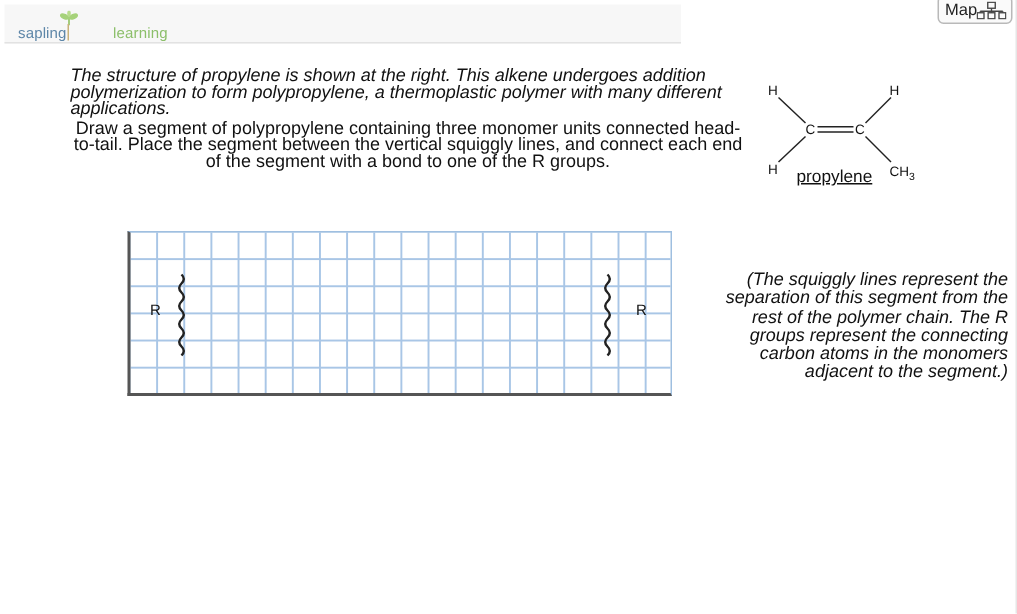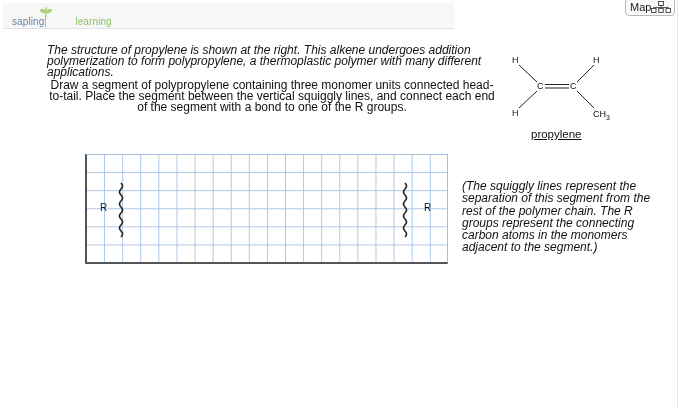--- a/index.html
+++ b/index.html
@@ -30,39 +30,39 @@
   .map-btn svg { position:absolute; right:3px; top:3px; }
   .right-edge {
     position:absolute; left:677px; top:0; width:1px; height:409px; background:#e6e6e6;
   }
   .para {
     position:absolute; left:47px; font-size:12px; line-height:11px; width:450px;
   }
   .p1 { top:45px;font-style:italic; }
   .p2 { top:80px;text-align:center; }
   .molecule { position:absolute; left:505px; top:50px; width:120px; height:90px; }
-  .mol-label { position:absolute; left:531px; top:128px; font-size:11.5px;text-decoration:underline; }
+  .mol-label { position:absolute; left:531px; top:112px; font-size:11.5px;text-decoration:underline; }
   .atom { position:absolute; font-size:9px; color:#111; }
   .grid {
     position:absolute; left:85px; top:154px; width:363px; height:110px;
     box-sizing:border-box;
     border-left:2px solid #555; border-bottom:2px solid #555;
     border-top:1px solid #9fbfe0; border-right:1px solid #9fbfe0;
     background-color:#fff;
     background-image:
       linear-gradient(to right, #a9c6e6 1px, transparent 1px),
       linear-gradient(to bottom, #a9c6e6 1px, transparent 1px);
     background-size:18.1px 18.1px;
     background-position:-1px -1px;
   }
   .r-label { position:absolute; font-size:10px; color:#111; }
   .squiggle { position:absolute; }
   .note {
     position:absolute; left:462px; top:180px; width:210px;
-    font-size:12px; font-style:italic; line-height:12.3px;
+    font-size:12px; font-style:italic; line-height:12.3px;text-align:right;
   }
 </style>
 </head>
 <body>
 
 <div class="header-bar">
   <svg class="sprout" viewBox="0 0 14 10">
     <path d="M7 10 L7 4" stroke="#9bc86f" stroke-width="1.2"></path>
     <ellipse cx="4" cy="4" rx="3.2" ry="1.8" fill="#a6d27a" transform="rotate(25 4 4)"></ellipse>
     <ellipse cx="10" cy="4" rx="3.2" ry="1.8" fill="#a6d27a" transform="rotate(-25 10 4)"></ellipse>

